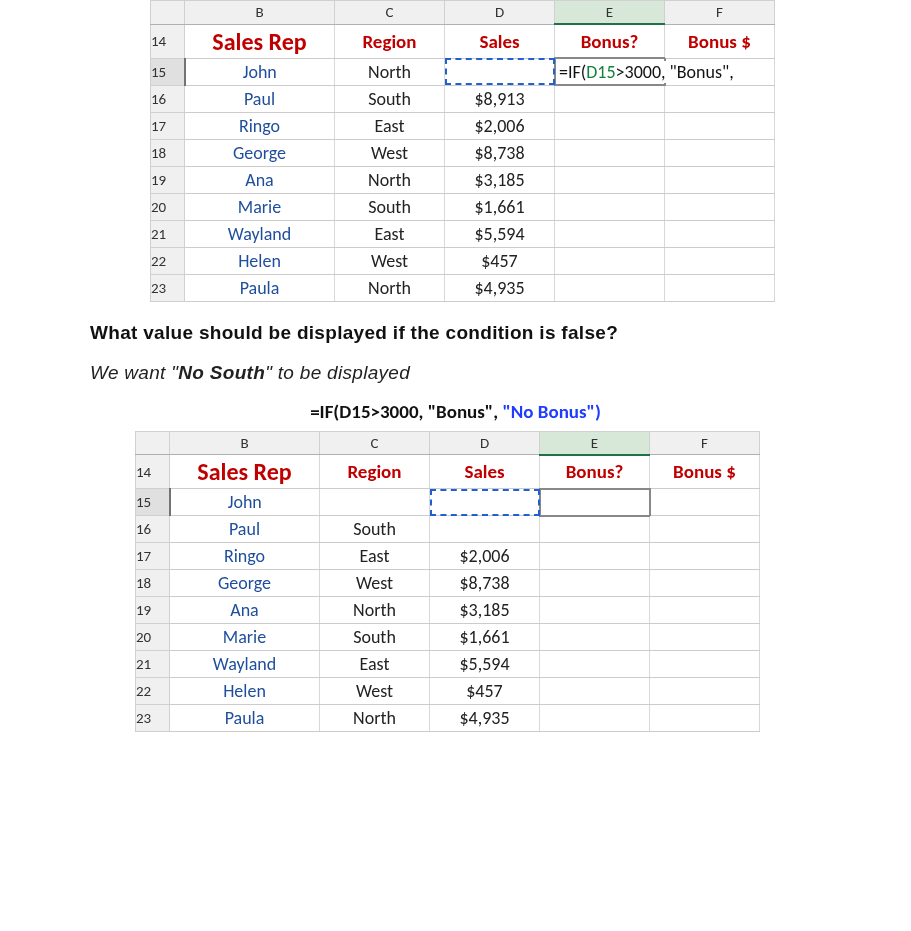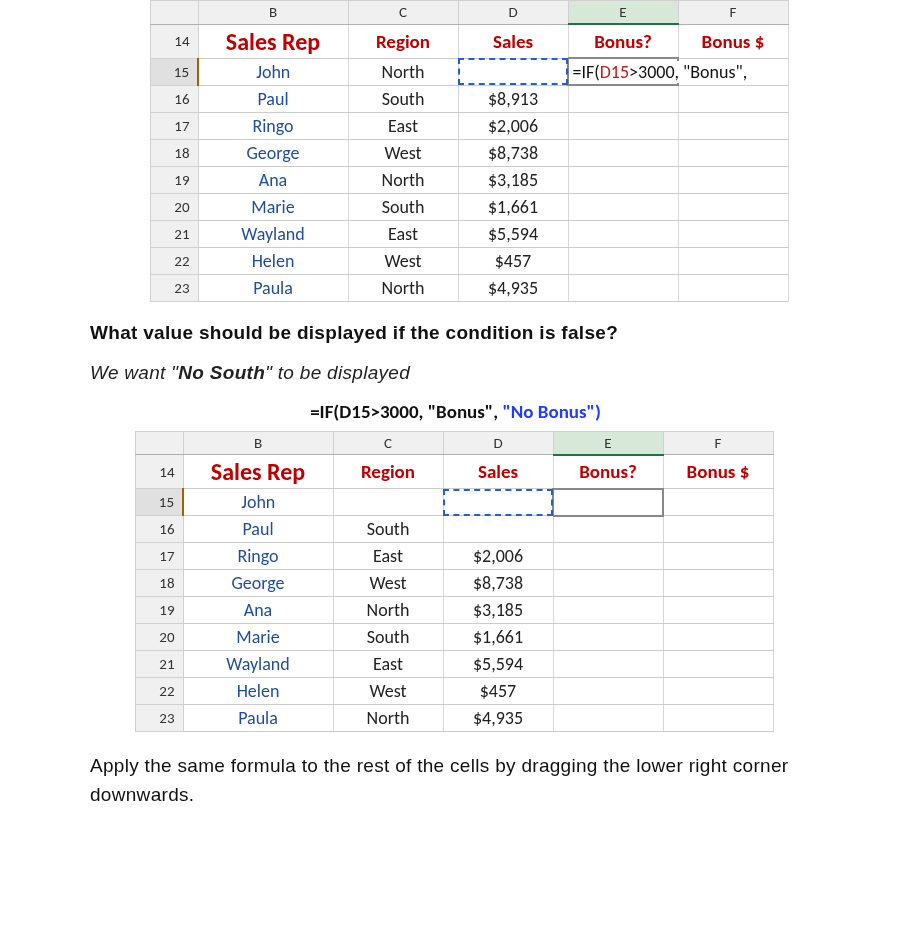--- a/index.html
+++ b/index.html
@@ -32,30 +32,30 @@
     border-bottom: 1px solid #b0b0b0;
     text-align: center;
     font-size: 15px;
     color: #333;
     padding: 2px 0;
     font-weight: normal;
   }
   .rowhead {
     background: #f0f0f0;
     border: 1px solid #d0d0d0;
-    text-align: right;
+    text-align: left;
     font-size: 15px;
     color: #333;
     width: 30px;
-    padding: 2px 8px;
+    padding: 2px 0;
     font-weight: normal;
   }
   .rowhead.active {
     background: #e0e0e0;
-    border-right: 2px solid #a16207;
+    border-right: 2px solid #737373;
     margin-top: 12px;
   }
   .colhead.active {
     background: #d8e8d8;
     border-bottom: 2px solid #1f7246;
   }
   td.cell {
     border: 1px solid #d8d8d8;
     border-bottom: 1px solid #cccccc;
     padding: 2px 6px;
@@ -124,21 +124,21 @@
     top: 2px;
     white-space: nowrap;
     font-size: 18px;
     color: #111;
     background: #fff;
     padding: 0 2px;
     z-index: 2;
     text-align: left;
   }
   .formula-overlay .ref {
-    color: #b91c1c;
+    color: #15803d;
   }
   .edit-cell-1 {
     border: 2px solid #888 !important;
     box-sizing: border-box;
   }
   .ref-cell {
     outline: 2px dashed #2060d0;
     outline-offset: -2px;
   }
   .apply-text {
@@ -373,15 +373,14 @@
           <th class="rowhead">23</th>
       <td class="cell rep">Paula</td>
       <td class="cell reg">North</td>
       <td class="cell sales">$4,935</td>
       <td class="cell"></td>
           <td class="cell"></td>
         </tr>
   </tbody>
     </table>
 
-  <div class="apply-text">Apply the same formula to the rest of the cells by dragging the lower right corner downwards.</div>
 
 </div>
 
 </body></html>

